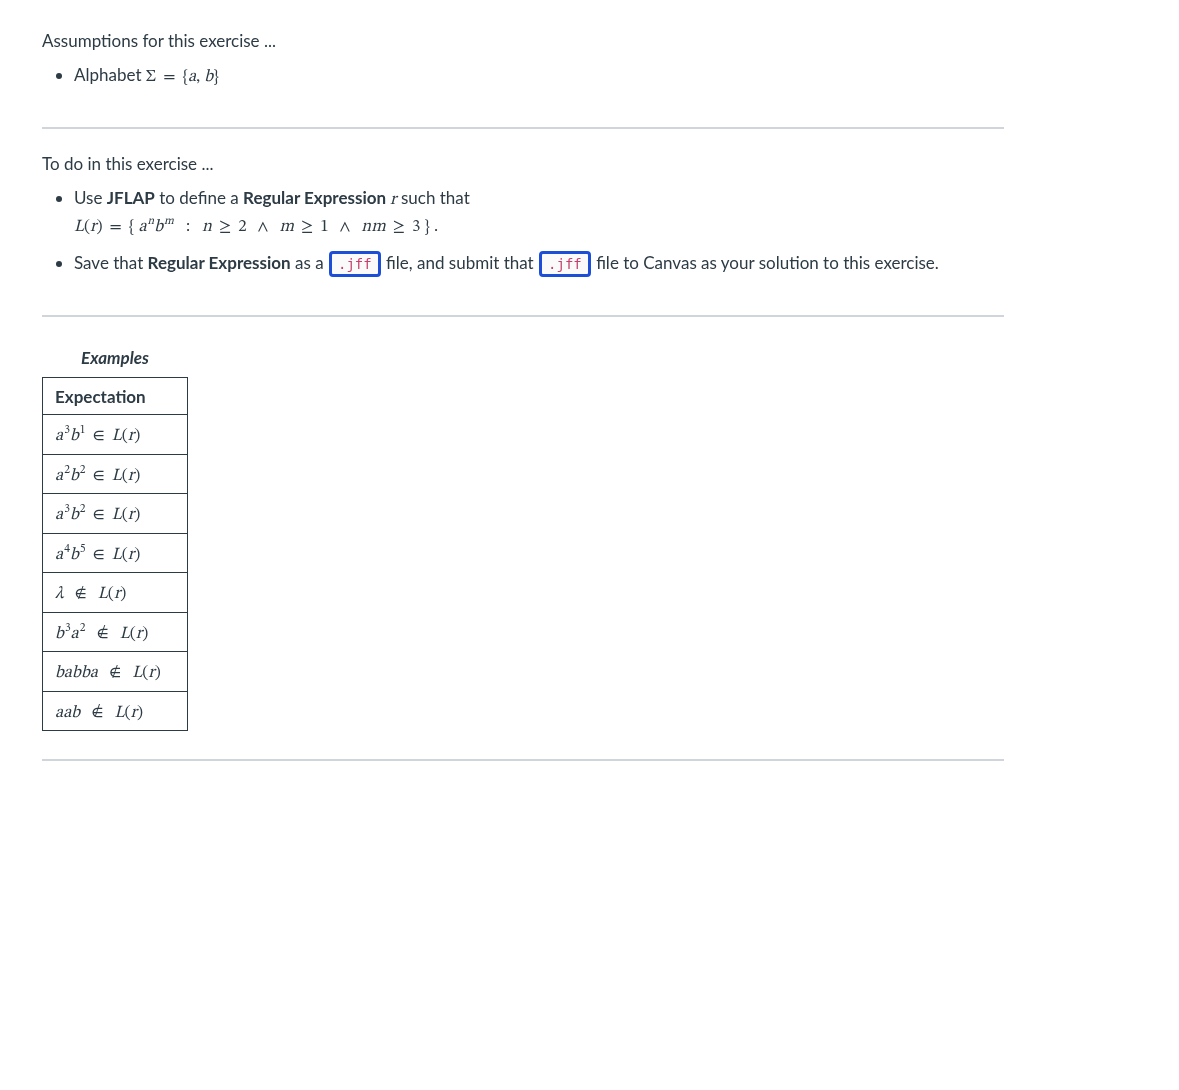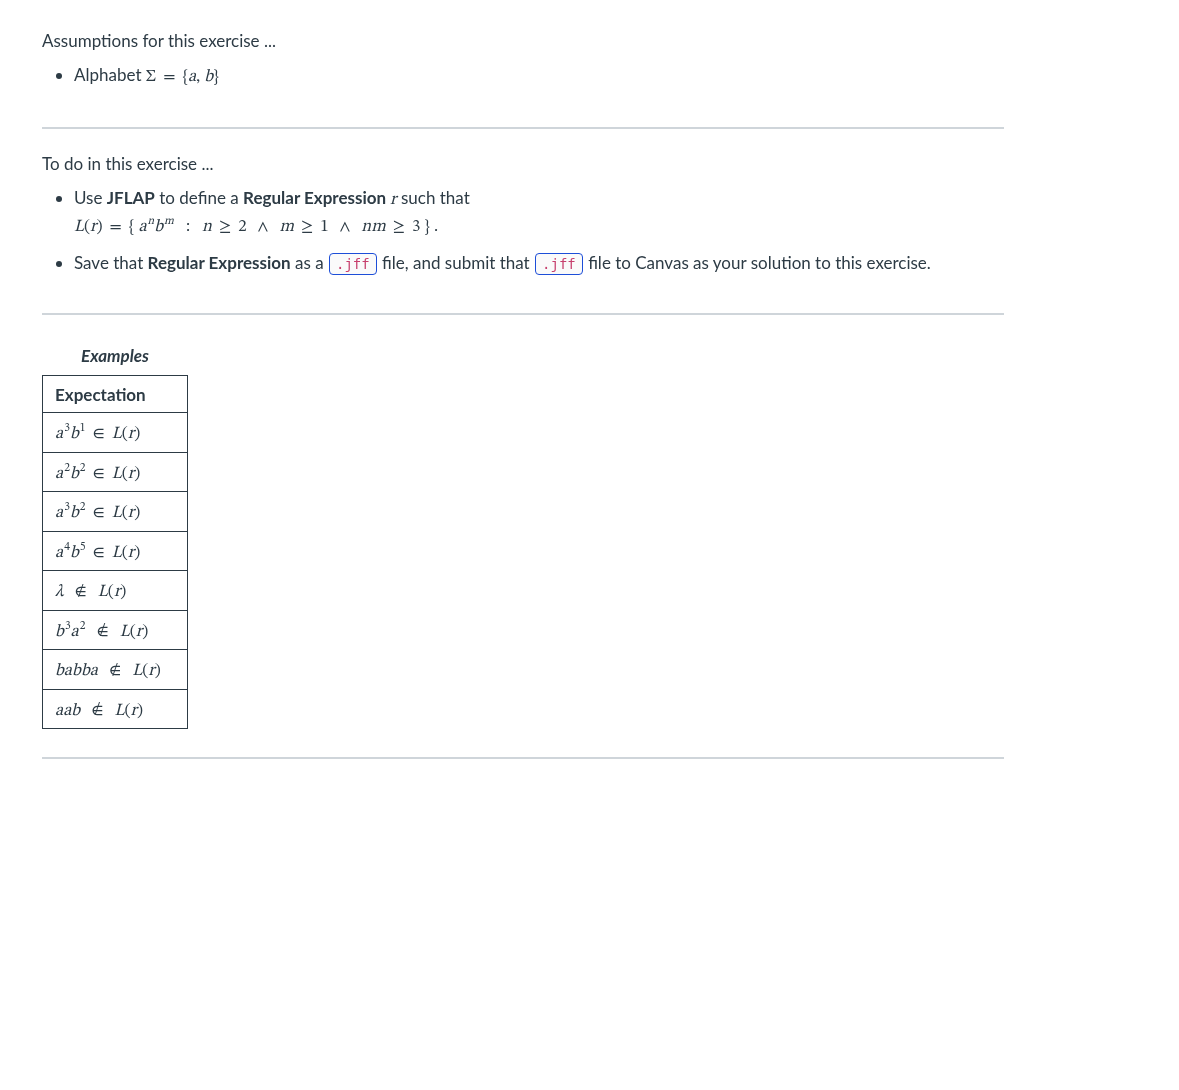--- a/index.html
+++ b/index.html
@@ -52,21 +52,21 @@
     line-height: 0;
     padding-left: 1px;
   }
   .strong { font-weight: 700; }
   code.jff {
     display: inline-block;
     font-family: "Menlo", "Consolas", monospace;
     font-size: 14px;
     color: #c73f6d;
     background: #fafafa;
-    border: 1px solid #1d4ed8;
+    border: 3px solid #1d4ed8;
     border-radius: 4px;
     padding: 1px 6px 0 6px;
     margin: 0 1px;
     line-height: 1.4;
     text-align: center;
   }
   .examples-caption {
     font-style: italic;
     font-weight: 700;
     text-align: center;

